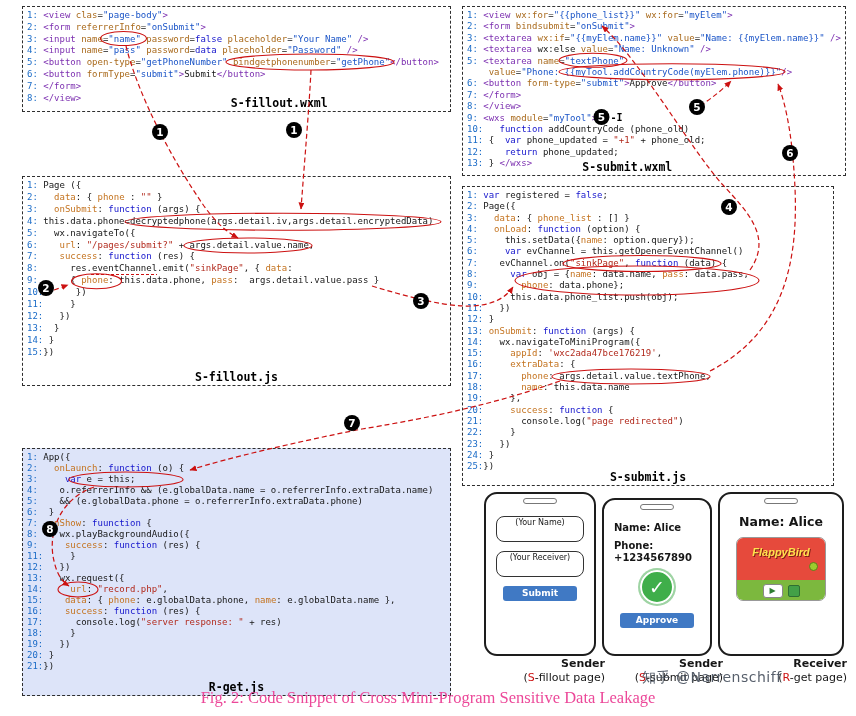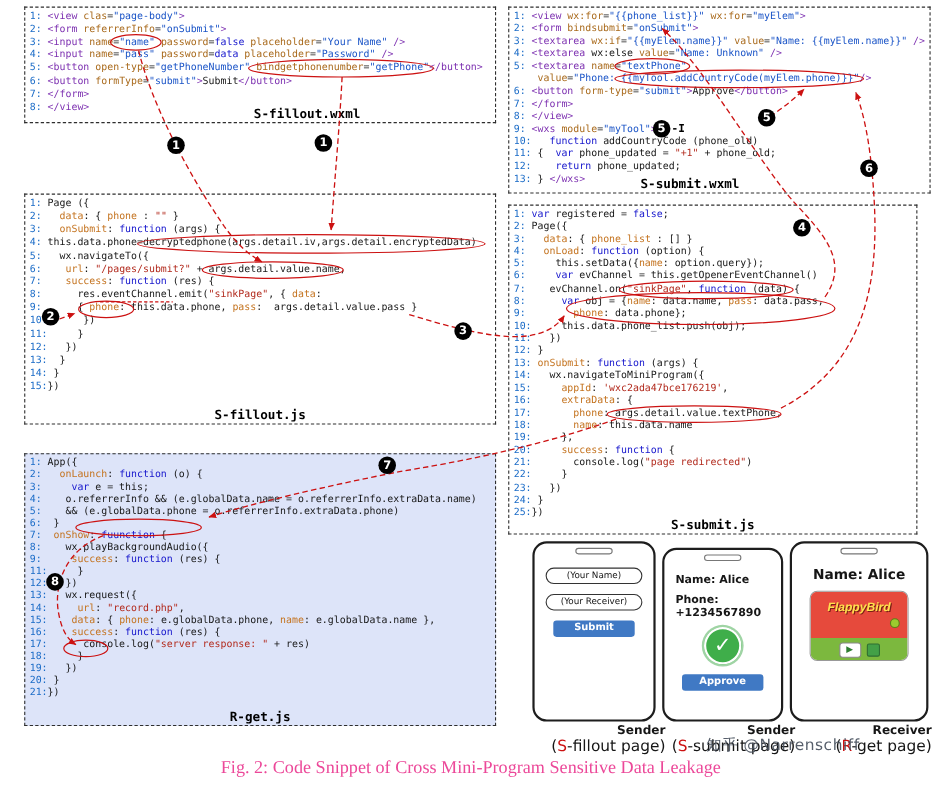--- a/index.html
+++ b/index.html
@@ -3,21 +3,21 @@
 <meta charset="utf-8">
 <style>
 *{margin:0;padding:0;box-sizing:border-box}
 html,body{width:856px;height:716px}
 body{position:relative;background:#fff;font-family:"DejaVu Sans",sans-serif;overflow:hidden;color:#161616}
 .panel{position:absolute;border:1.5px dashed #2e2e2e;background:#fff;padding:3px 0 0 4px;overflow:hidden}
 #pA{left:22px;top:6px;width:429px;height:106px}
 #pB{left:462px;top:6px;width:384px;height:170px}
 #pC{left:22px;top:176px;width:429px;height:210px}
 #pD{left:462px;top:186px;width:372px;height:300px}
-#pE{left:22px;top:412px;width:429px;height:248px;background:var(--panelEbg,#dde4f9)}
+#pE{left:22px;top:448px;width:429px;height:248px;background:var(--panelEbg,#dde4f9)}
 .lines{font-family:"DejaVu Sans Mono",monospace;font-size:9px;color:#161616}
 .cl{white-space:pre}
 #pA .cl{line-height:11.8px}#pB .cl{line-height:11.4px}#pC .cl{line-height:11.9px}#pD .cl{line-height:11.3px}#pE .cl{line-height:11px}
 .ln{color:var(--ln,#1a6bc7)}
 .tg{color:var(--tag,#7c2fb0)}.sx{color:var(--sx,#1a54c7)}.sj{color:var(--sj,#b22a1d)}
 .kw{color:var(--kw,#1414cc)}.pr{color:var(--pr,#c4731f)}.at{color:var(--at,#a96a1c)}
 .plabel{position:absolute;bottom:1px;left:0;right:0;text-align:center;font-family:"DejaVu Sans Mono",monospace;font-weight:bold;font-size:11.5px;color:#000}
 #pA .plabel{left:26%;right:6%}
 #pB .plabel{right:14%}
 #ann{position:absolute;left:0;top:0;z-index:20;pointer-events:none}
@@ -26,21 +26,21 @@
 #ann ellipse{fill:none;stroke:var(--annotation,#cc1111);stroke-width:1.1}
 #ann line{stroke:var(--annotation,#cc1111);stroke-width:1.1;stroke-dasharray:3 2}
 #badges div{position:absolute;transform:translate(-50%,-50%);display:flex;align-items:center;z-index:30}
 .badge{width:16px;height:16px;border-radius:50%;background:#000;color:#fff;font-weight:bold;font-size:10.5px;display:inline-flex;align-items:center;justify-content:center;flex:none}
 .badge-suffix{font-family:"DejaVu Sans Mono",monospace;font-weight:bold;font-size:10px;color:#000;margin-left:1px}
 .phone{position:absolute;background:#fff;border:2px solid #1d1d1d;border-radius:13px;z-index:5}
 #ph1{left:484px;top:492px;width:112px;height:164px}
 #ph2{left:602px;top:498px;width:110px;height:158px}
 #ph3{left:718px;top:492px;width:126px;height:164px}
 .notch{width:34px;height:6px;border:1px solid #777;border-radius:3px;margin:4px auto 0}
-.pinput{width:88px;height:15px;margin:9px auto 0;border:1.5px solid #333;border-radius:8px;font-size:8px;line-height:12px;text-align:center;background:#fff}
+.pinput{width:88px;height:26px;margin:9px auto 0;border:1.5px solid #333;border-radius:8px;font-size:8px;line-height:12px;text-align:center;background:#fff}
 #ph1 .pinput:nth-of-type(2){margin-top:12px}
 .pbtn{width:74px;height:15px;margin:9px auto 0;background:var(--btnblue,#4079c4);border-radius:3px;color:#fff;font-weight:bold;font-size:9px;line-height:15px;text-align:center}
 .dialog{position:absolute;left:3px;right:3px;bottom:3px;background:var(--dialogbg,#cfe0f5);border-radius:6px;padding:4px 3px 5px}
 .dtext{font-size:7.6px;line-height:1.3;color:#10131a;font-weight:bold}
 .app-ic{display:inline-block;width:9px;height:9px;background:#1e88e5;border-radius:2px;margin-right:3px;vertical-align:-1px}
 .drow{display:flex;justify-content:center;gap:6px;margin-top:4px}
 .dbtn{width:27px;height:13px;border-radius:2px;color:#fff;font-size:8px;line-height:13px;text-align:center;font-weight:bold}
 .dbtn.no{background:var(--nogray,#5c6573)}
 .dbtn.yes{background:var(--yes,#2f8f2f)}
 .ph2-name{font-weight:bold;font-size:10px;margin:12px 0 0 10px}
@@ -51,21 +51,21 @@
 .game{width:90px;height:64px;margin:8px auto 0;border:1px solid #999;border-radius:7px;overflow:hidden}
 .game-top{height:42px;background:var(--gamered,#e64a3c);position:relative;text-align:center}
 .game-title{color:var(--gameyellow,#ffe14d);font-style:italic;font-weight:bold;font-size:11px;line-height:28px;text-shadow:1px 1px 0 #7a1f16;font-family:"Liberation Sans",sans-serif}
 .bird{position:absolute;right:7px;top:24px;width:9px;height:9px;border-radius:50%;background:#9ccc2e;border:1px solid #5d7d18}
 .game-ground{height:22px;background:var(--gamegreen,#7cb83e);display:flex;align-items:center;justify-content:center;gap:5px}
 .play{width:20px;height:14px;background:#fff;border:1px solid #888;border-radius:3px;color:#2e7d32;font-size:8px;line-height:12px;text-align:center}
 .oksq{width:12px;height:12px;background:#43a047;border:1px solid #2f6f32;border-radius:2px}
 .plbl{position:absolute;width:130px;text-align:right;z-index:6}
 #pl1{left:475px;top:657px}#pl2{left:593px;top:657px}#pl3{left:717px;top:657px}
 .pl-top{font-weight:bold;font-size:11px}
-.pl-bot{font-size:14px;margin-top:1px}
+.pl-bot{font-size:11px;margin-top:1px}
 .redk{color:#c11}
 .caption{position:absolute;left:0;right:0;top:688px;text-align:center;font-family:Liberation Serif, serif;font-size:16.5px;color:#ec4899;z-index:2}
 .watermark{position:absolute;left:642px;top:669px;font-size:14px;color:#49525f;opacity:.92;z-index:40;white-space:nowrap;letter-spacing:.5px}
 </style>
 </head>
 <body>
 
 <div class="panel" id="pA">
   <div class="lines">
       <div class="cl"><span class="ln">1:</span><span class="ct"> <span class="tg">&lt;view</span> <span class="at">clas</span>=<span class="sx">"page-body"</span><span class="tg">&gt;</span></span></div>

